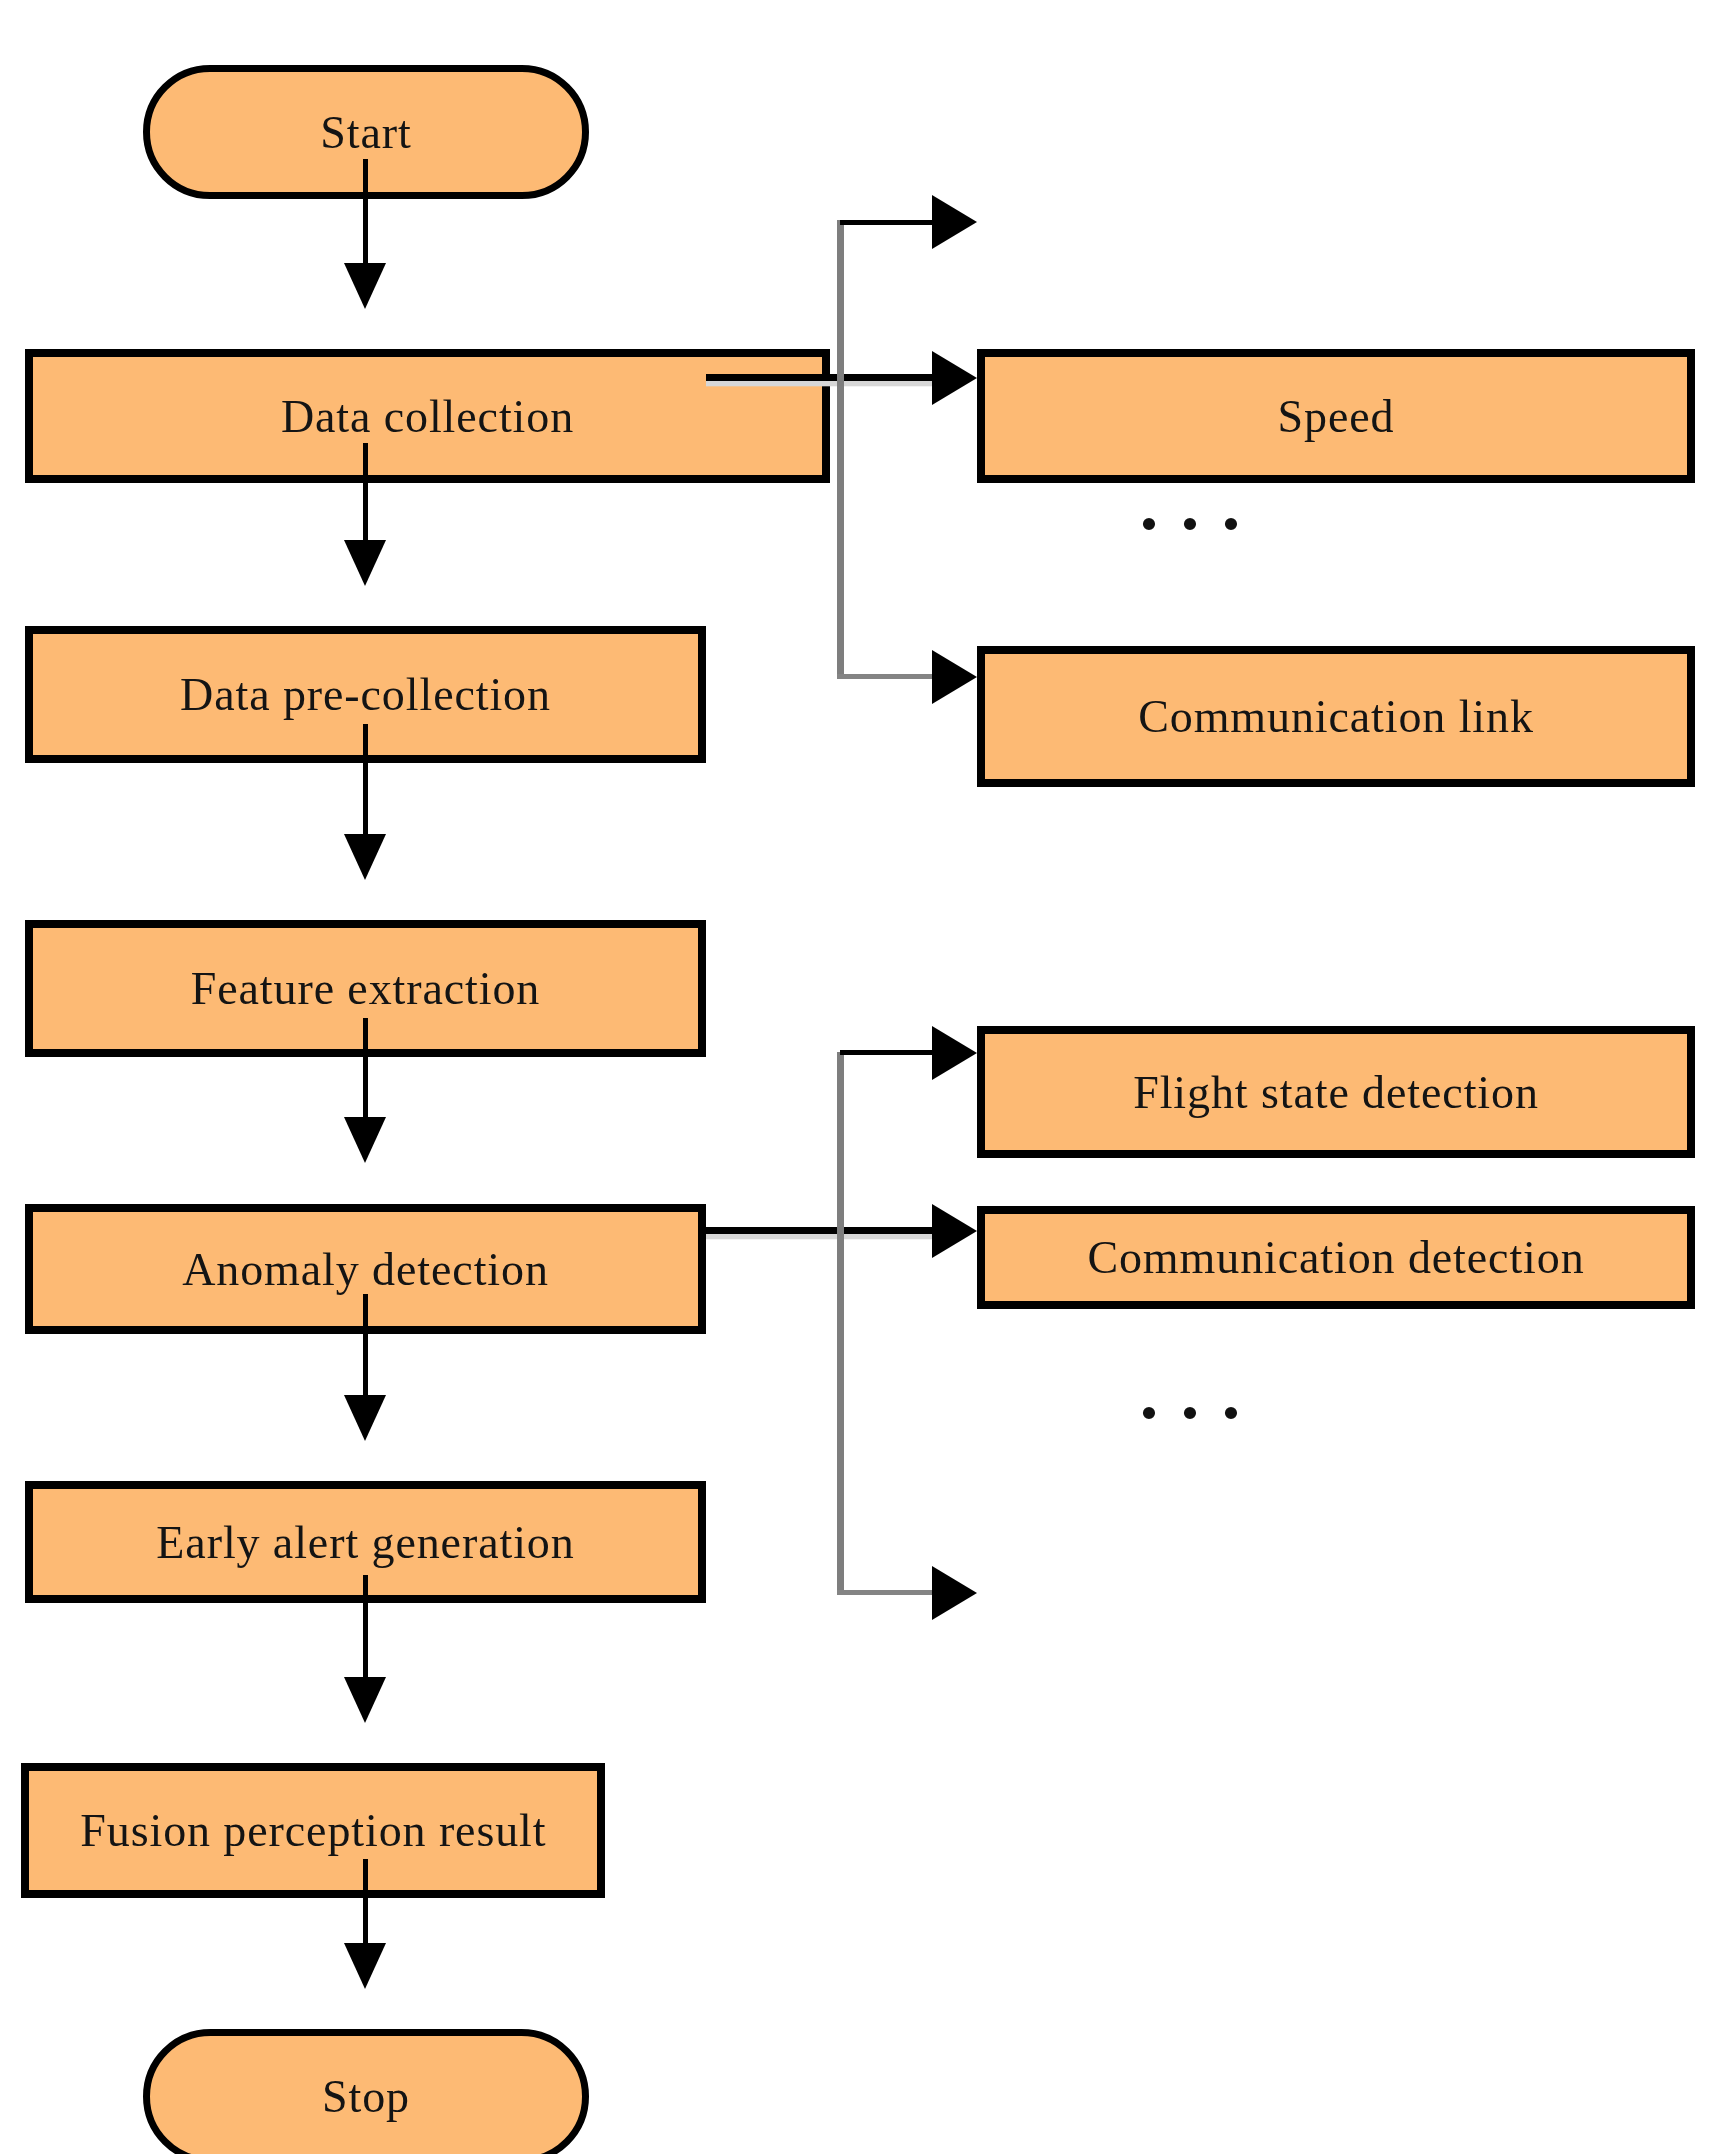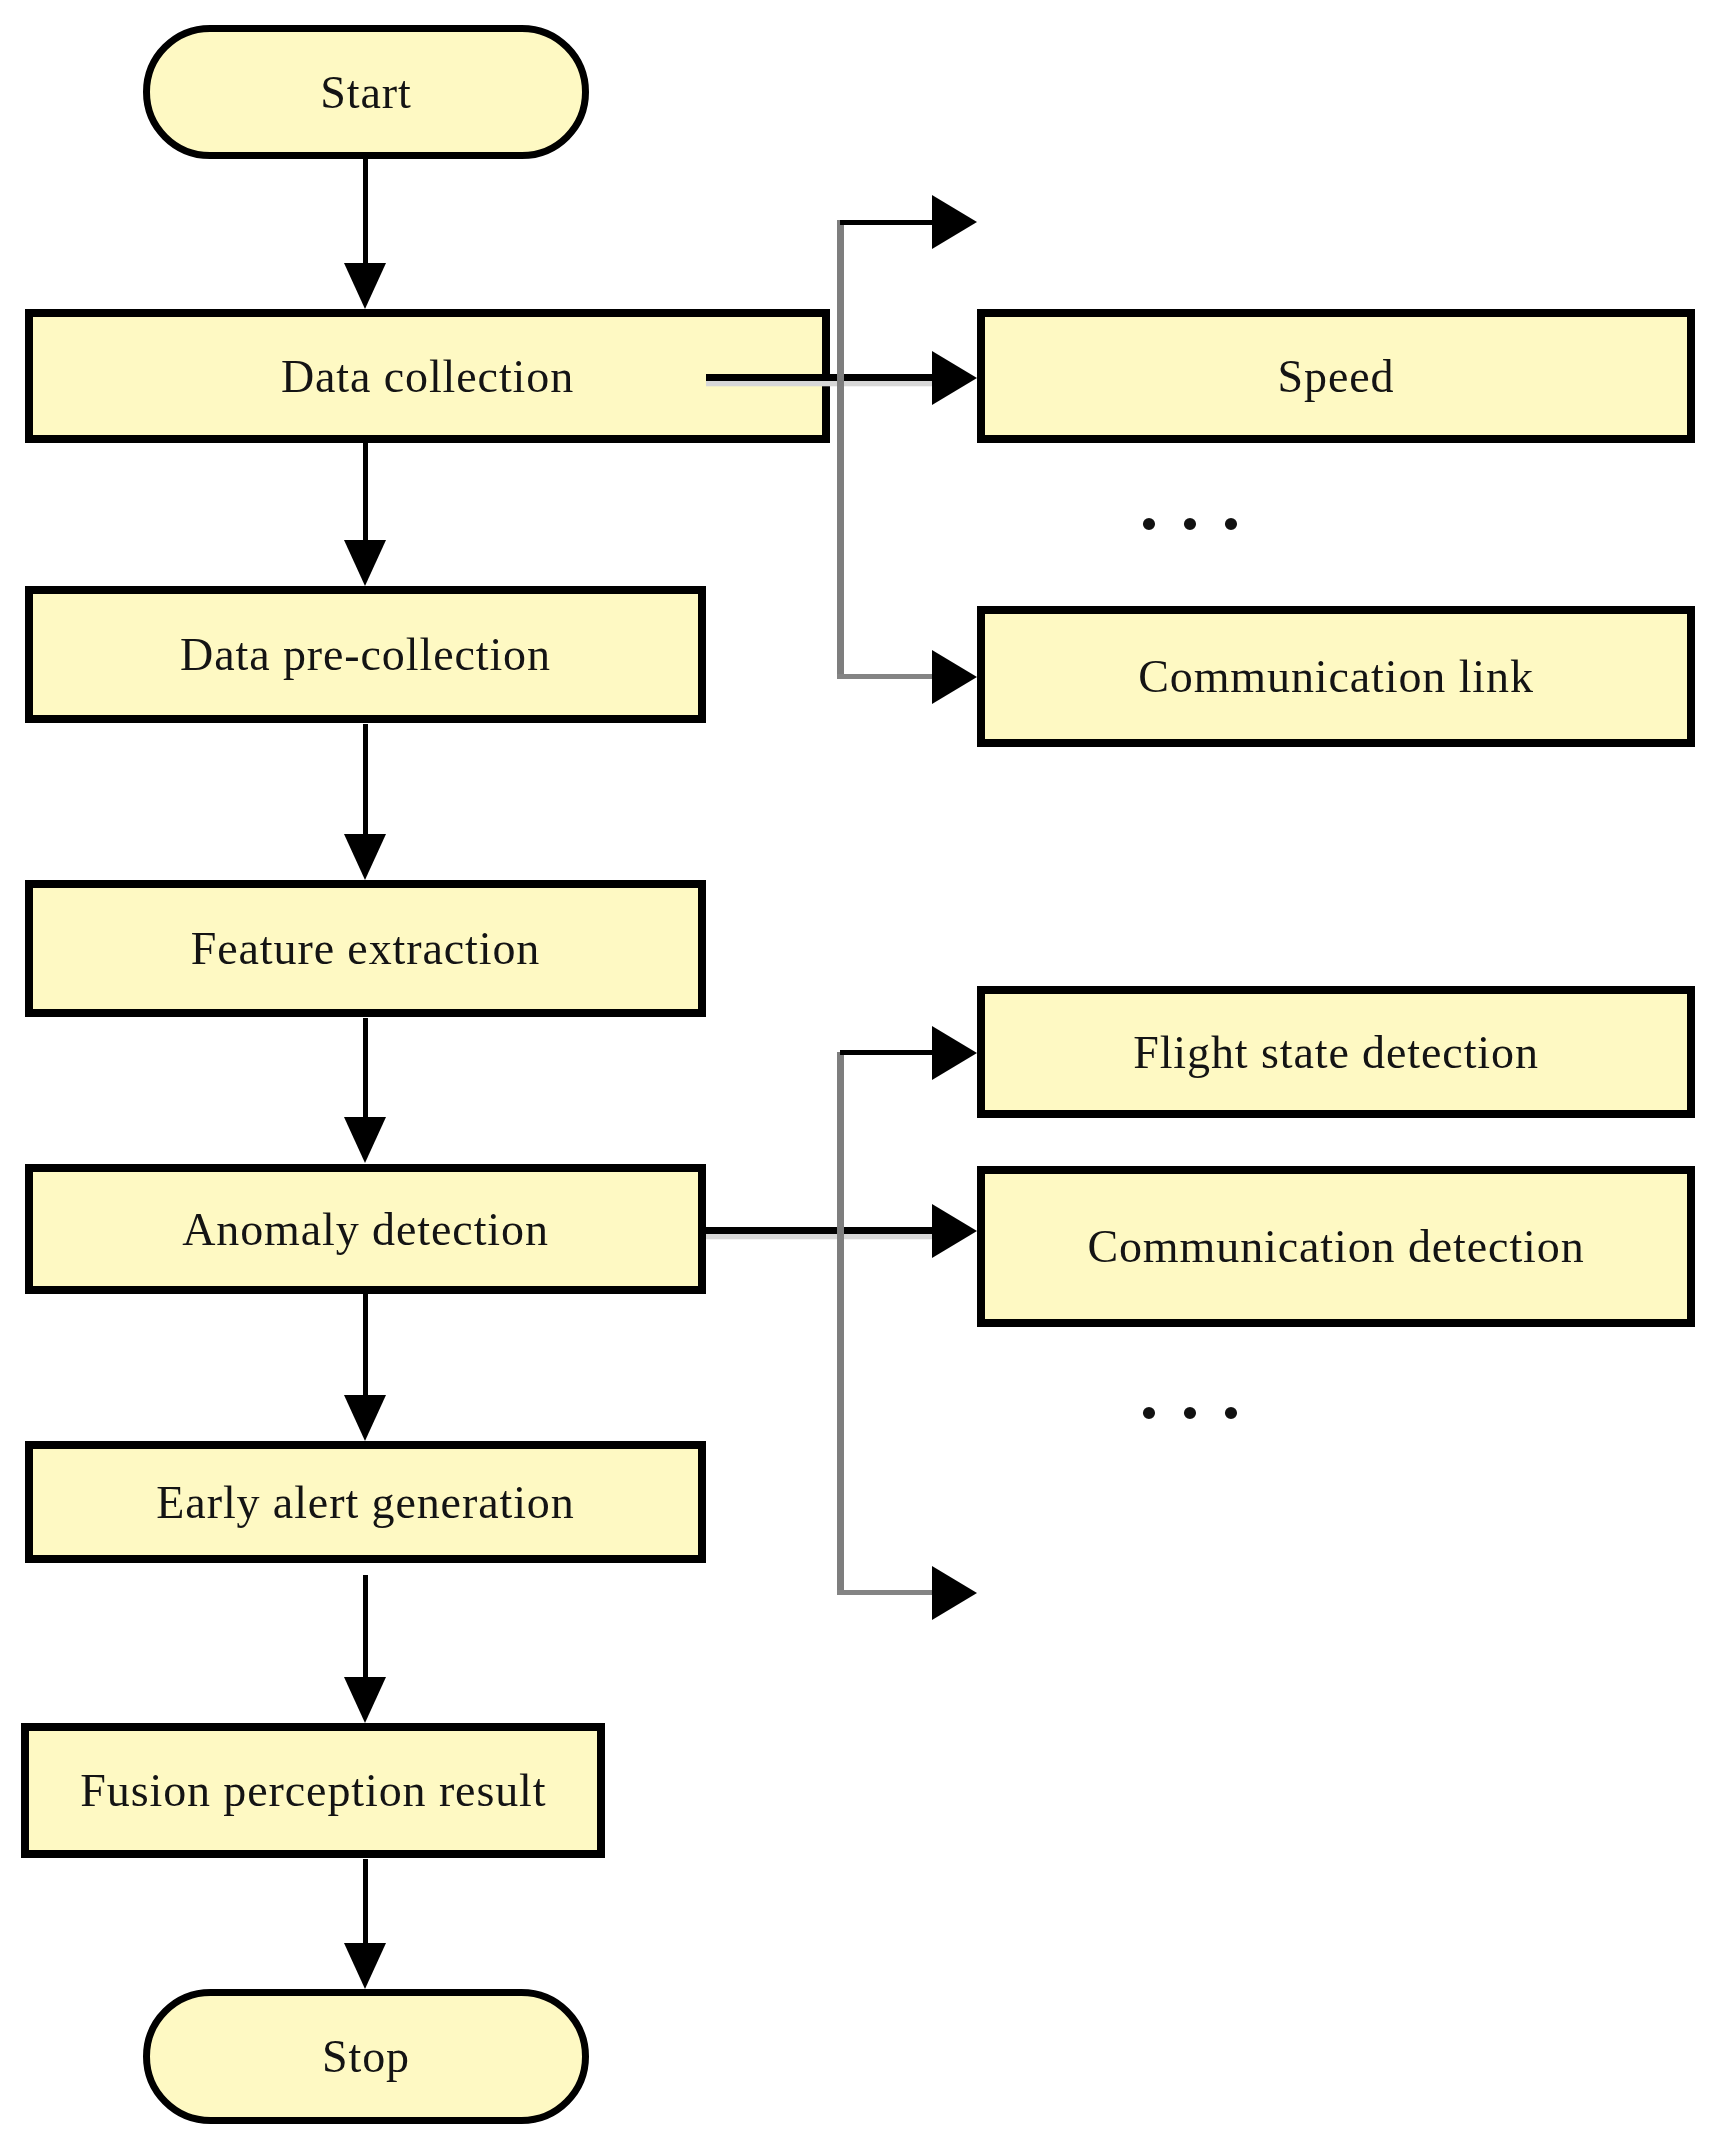--- a/index.html
+++ b/index.html
@@ -1,20 +1,20 @@
 <!DOCTYPE html>
 <html style="font-size:14.3px"><head>
 <meta charset="utf-8">
 <style>
   html,body{margin:0;padding:0;background:#ffffff;}
   body{width:1733px;height:2155px;position:relative;font-family:"Liberation Serif",serif;}
   .canvas{position:absolute;left:0;top:0;width:1733px;height:2155px;background:#ffffff;}
   .node{
-    position:absolute;background:#fef9c3;border:8px solid #000000;
-    display:flex;align-items:center;justify-content:center;box-sizing:border-box;
+    position:absolute;background:#fdba74;border:8px solid #000000;
+    display:flex;align-items:center;justify-content:center;box-sizing:border-box;margin-top:40px;
   }
   .stadium{border-radius:73px;border-width:7.1px;}
   .label{font-size:46px;color:#141414;white-space:nowrap;letter-spacing:0.9px;}
   
   .stem-v{position:absolute;width:4.5px;background:#000000;}
   .stem-h{position:absolute;height:4.5px;background:#000000;}
   .trunk-h{position:absolute;height:7.1px;background:#000000;box-shadow:0 5.3px 0 #d7d7d7;}
   .trunk-v{position:absolute;width:7.1px;background:#7e7e7e;}
   .stem-gray{background:#848484;}
   .head-down{position:absolute;width:0;height:0;
@@ -71,21 +71,21 @@
   <div class="dots" style="left:1066px;top:488px;width:264px;height:71px">···</div>
 
   <div class="node" style="left:977px;top:606px;width:718px;height:141px">
     <span class="label">Communication link</span>
   </div>
 
   <div class="node" style="left:977px;top:986px;width:718px;height:132px">
     <span class="label">Flight state detection</span>
   </div>
 
-  <div class="node" style="left:977px;top:1166px;width:718px;height:161px">
+  <div class="node" style="left:977px;top:1166px;width:718px;height:103px">
     <span class="label">Communication detection</span>
   </div>
 
   <div class="dots" style="left:1066px;top:1377px;width:264px;height:71px">···</div>
 
 
   <div class="stem-v" style="left:363px;top:159px;height:109px"></div>
   <div class="head-down" style="left:344px;top:263px"></div>
 
   <div class="stem-v" style="left:363px;top:443px;height:100px"></div>

